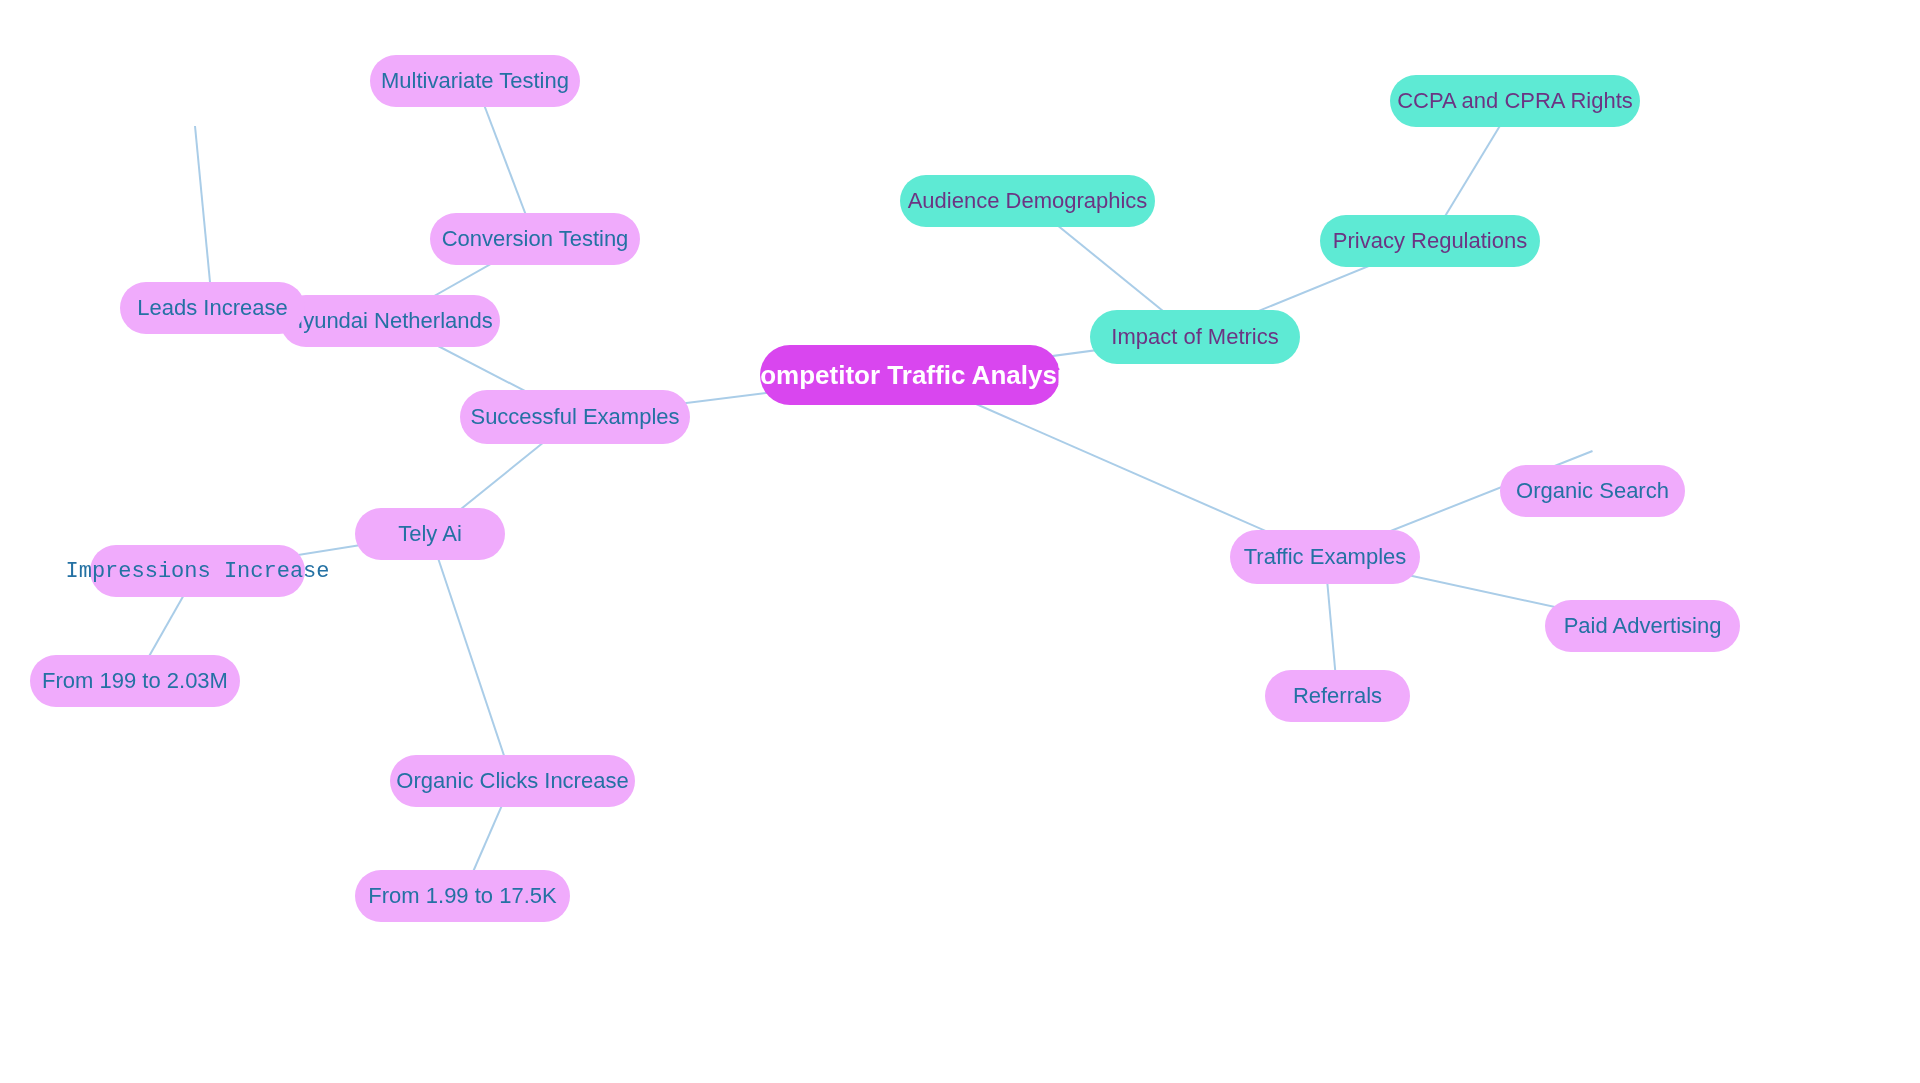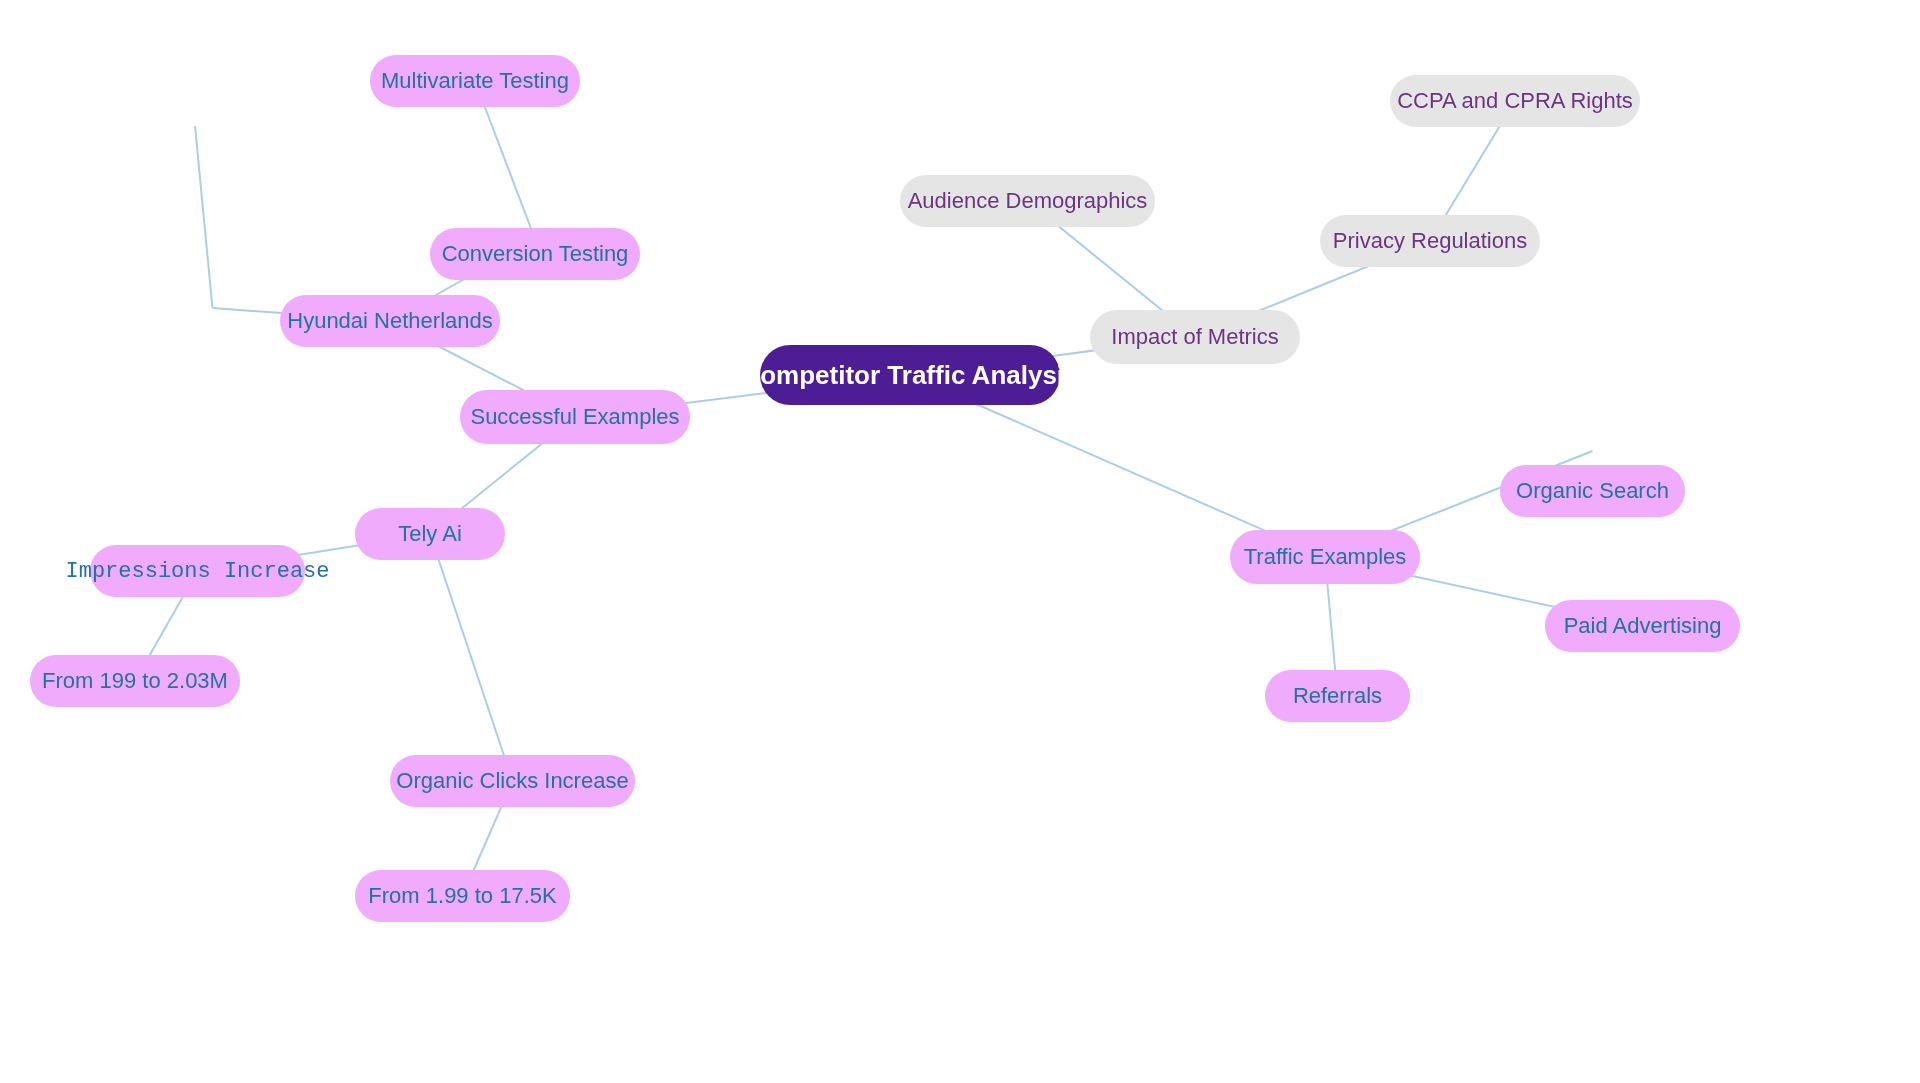--- a/index.html
+++ b/index.html
@@ -41,27 +41,27 @@
       white-space: nowrap;
     }
 
     .node-blue {
       background: #f0abfc;
       color: #2471a3;
       border: none;
     }
 
     .node-purple {
-      background: #e5e5e5;
+      background: #5eead4;
       color: #6c3483;
       border: none;
     }
 
     .node-black {
-      background: #4c1d95;
+      background: #d946ef;
       color: #ffffff;
       border: none;
       font-size: 26px;
       font-weight: 600;
     }
   </style>
 </head>
 <body>
 
 <div id="mind-map-container">
@@ -82,22 +82,23 @@
       <line x1="1325" y1="557" x2="1642.5" y2="626" stroke="#aacde8" stroke-width="2"></line>
       <line x1="1325" y1="557" x2="1337.5" y2="696" stroke="#aacde8" stroke-width="2"></line>
       <line x1="910" y1="375" x2="1195" y2="337" stroke="#aacde8" stroke-width="2"></line>
       <line x1="1195" y1="337" x2="1027.5" y2="201" stroke="#aacde8" stroke-width="2"></line>
       <line x1="1195" y1="337" x2="1430" y2="241" stroke="#aacde8" stroke-width="2"></line>
       <line x1="1430" y1="241" x2="1515" y2="101" stroke="#aacde8" stroke-width="2"></line>
     </svg>
 <div class="node node-black" style="left: 760px; top: 345px; width: 300px; min-height: 60px;">Competitor Traffic Analysis</div>
     <div class="node node-blue" style="left: 460px; top: 390px; width: 230px; min-height: 54px;">Successful Examples</div>
     <div class="node node-blue" style="left: 280px; top: 295px; width: 220px; min-height: 52px;">Hyundai Netherlands</div>
-    <div class="node node-blue" style="left: 430px; top: 213px; width: 210px; min-height: 52px; margin-top: 15px;">Conversion Testing</div>
+    <div class="node node-blue" style="left: 430px; top: 213px; width: 210px; min-height: 52px;">Conversion Testing</div>
     <div class="node node-blue" style="left: 370px; top: 55px; width: 210px; min-height: 52px;">Multivariate Testing</div>
+    <div class="node node-blue" style="left: 120px; top: 282px; width: 185px; min-height: 52px;">Leads Increase</div>
     <div class="node node-blue" style="left: 355px; top: 508px; width: 150px; min-height: 52px;">Tely Ai</div>
     <div class="node node-blue" style="left: 90px; top: 545px; width: 215px; min-height: 52px; font-family: Liberation Mono, monospace;">Impressions Increase</div>
     <div class="node node-blue" style="left: 30px; top: 655px; width: 210px; min-height: 52px;">From 199 to 2.03M</div>
     <div class="node node-blue" style="left: 390px; top: 755px; width: 245px; min-height: 52px;">Organic Clicks Increase</div>
     <div class="node node-blue" style="left: 355px; top: 870px; width: 215px; min-height: 52px; text-align: center;">From 1.99 to 17.5K</div>
     <div class="node node-blue" style="left: 1230px; top: 530px; width: 190px; min-height: 54px;">Traffic Examples</div>
     <div class="node node-blue" style="left: 1500px; top: 425px; width: 185px; min-height: 52px; margin-top: 40px;">Organic Search</div>
     <div class="node node-blue" style="left: 1545px; top: 600px; width: 195px; min-height: 52px;">Paid Advertising</div>
     <div class="node node-blue" style="left: 1265px; top: 670px; width: 145px; min-height: 52px;">Referrals</div>
     <div class="node node-purple" style="left: 1090px; top: 310px; width: 210px; min-height: 54px;">Impact of Metrics</div>

